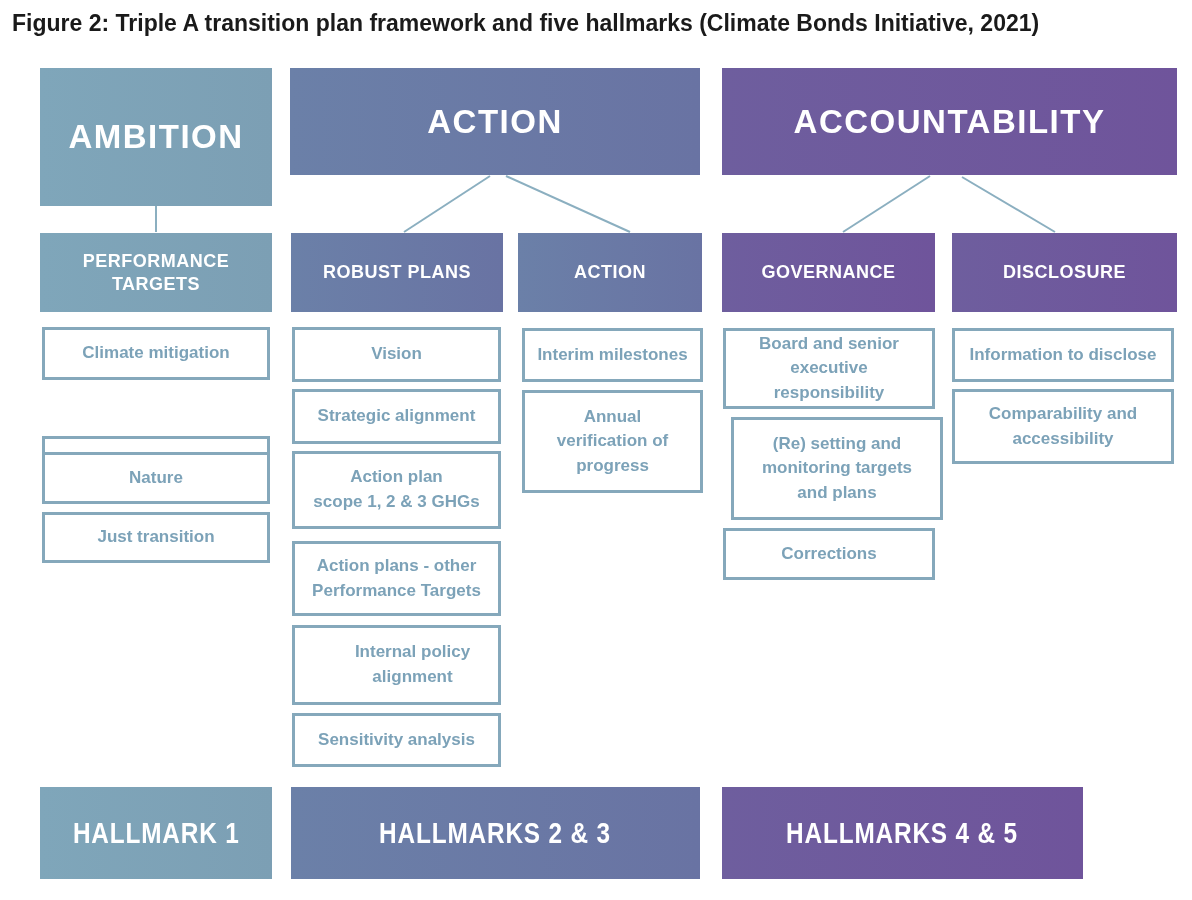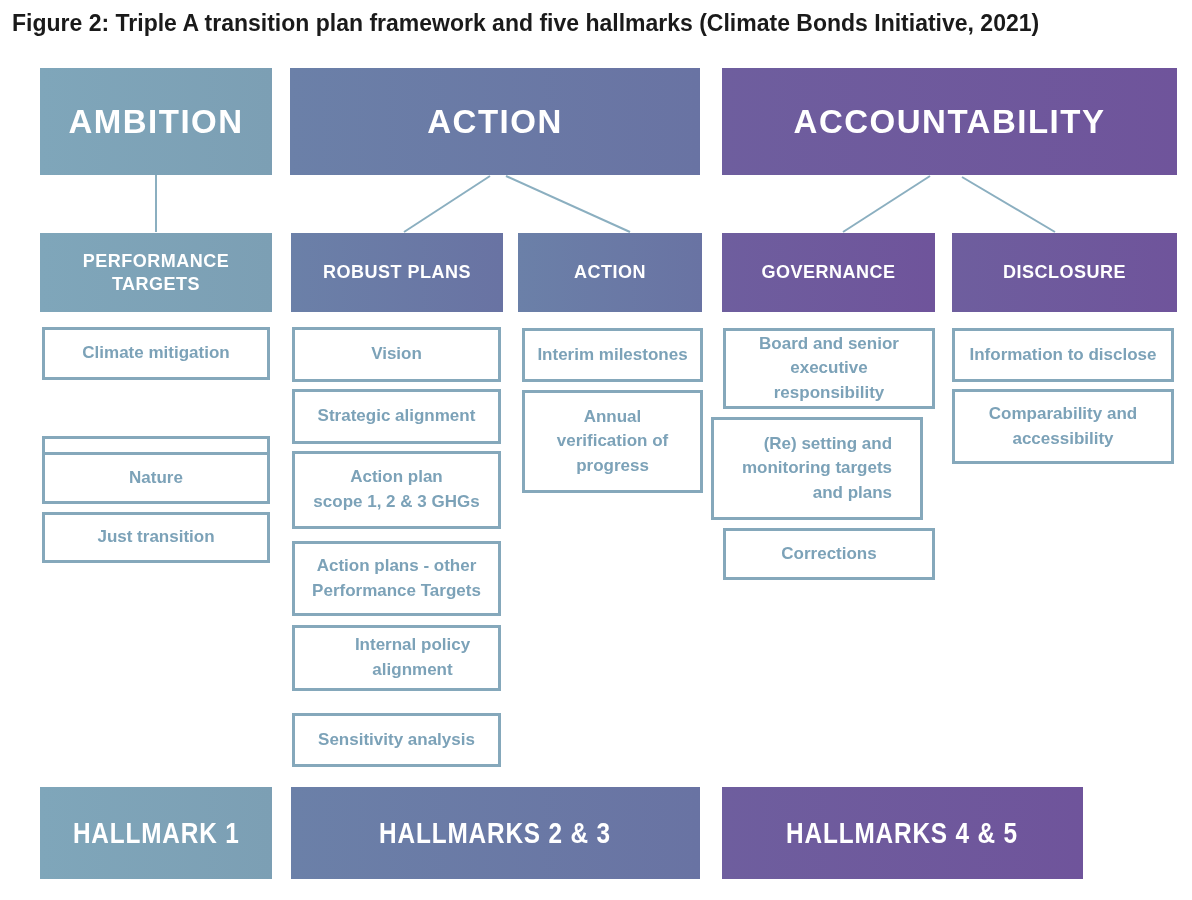--- a/index.html
+++ b/index.html
@@ -41,21 +41,21 @@
   <div class="fig-title">Figure 2: Triple A transition plan framework and five hallmarks (Climate Bonds Initiative, 2021)</div>
 
   <svg class="connectors" width="1192" height="900" viewBox="0 0 1192 900">
     <line x1="156" y1="175" x2="156" y2="232" stroke="#8BAFC0" stroke-width="2"></line>
     <line x1="490" y1="176" x2="404" y2="232" stroke="#8BAFC0" stroke-width="2"></line>
     <line x1="506" y1="176" x2="630" y2="232" stroke="#8BAFC0" stroke-width="2"></line>
     <line x1="930" y1="176" x2="843" y2="232" stroke="#8BAFC0" stroke-width="2"></line>
     <line x1="962" y1="177" x2="1055" y2="232" stroke="#8BAFC0" stroke-width="2"></line>
   </svg>
 
-  <div class="box hdr bg-blue" style="left:40px; top:68px; width:232px; height:107px;">AMBITION</div>
+  <div class="box hdr bg-blue" style="left:40px; top:68px; width:232px; height:138px;">AMBITION</div>
   <div class="box hdr bg-mid" style="left:290px; top:68px; width:410px; height:107px;">ACTION</div>
   <div class="box hdr bg-pur" style="left:722px; top:68px; width:455px; height:107px;">ACCOUNTABILITY</div>
 
   <div class="box subhdr bg-blue" style="left:40px; top:233px; width:232px; height:79px;">PERFORMANCE
 TARGETS</div>
   <div class="box subhdr bg-mid" style="left:291px; top:233px; width:212px; height:79px;">ROBUST PLANS</div>
   <div class="box subhdr bg-mid" style="left:518px; top:233px; width:184px; height:79px;">ACTION</div>
   <div class="box subhdr bg-pur" style="left:722px; top:233px; width:213px; height:79px;">GOVERNANCE</div>
   <div class="box subhdr bg-pur" style="left:952px; top:233px; width:225px; height:79px;">DISCLOSURE</div>
 
@@ -63,33 +63,33 @@
   <div class="box item" style="left:42px; top:389px; width:228px; height:55px;margin-top:47px;">Adaptation &amp; resilience</div>
   <div class="box item" style="left:42px; top:452px; width:228px; height:52px;">Nature</div>
   <div class="box item" style="left:42px; top:512px; width:228px; height:51px;">Just transition</div>
 
   <div class="box item" style="left:292px; top:327px; width:209px; height:55px;">Vision</div>
   <div class="box item" style="left:292px; top:389px; width:209px; height:55px;">Strategic alignment</div>
   <div class="box item" style="left:292px; top:451px; width:209px; height:78px;">Action plan
 scope 1, 2 &amp; 3 GHGs</div>
   <div class="box item" style="left:292px; top:541px; width:209px; height:75px;">Action plans - other
 Performance Targets</div>
-  <div class="box item" style="left:292px; top:625px; width:209px; height:66px;padding-left:36px;">Internal policy
+  <div class="box item" style="left:292px; top:625px; width:209px; height:80px;padding-left:36px;">Internal policy
 alignment</div>
   <div class="box item" style="left:292px; top:713px; width:209px; height:54px;">Sensitivity analysis</div>
 
   <div class="box item" style="left:522px; top:328px; width:181px; height:54px;">Interim milestones</div>
   <div class="box item" style="left:522px; top:390px; width:181px; height:103px;">Annual
 verification of
 progress</div>
 
   <div class="box item" style="left:723px; top:328px; width:212px; height:81px;">Board and senior
 executive
 responsibility</div>
-  <div class="box item" style="left:711px; top:417px; width:212px; height:103px;text-align:right;">(Re) setting and
+  <div class="box item" style="left:731px; top:417px; width:212px; height:103px;">(Re) setting and
 monitoring targets
 and plans</div>
   <div class="box item" style="left:723px; top:528px; width:212px; height:52px;">Corrections</div>
 
   <div class="box item" style="left:952px; top:328px; width:222px; height:54px;">Information to disclose</div>
   <div class="box item" style="left:952px; top:389px; width:222px; height:75px;">Comparability and
 accessibility</div>
 
   <div class="box hallmark bg-blue" style="left:40px; top:787px; width:232px; height:92px;">
     <span class="condensed">HALLMARK 1</span>

